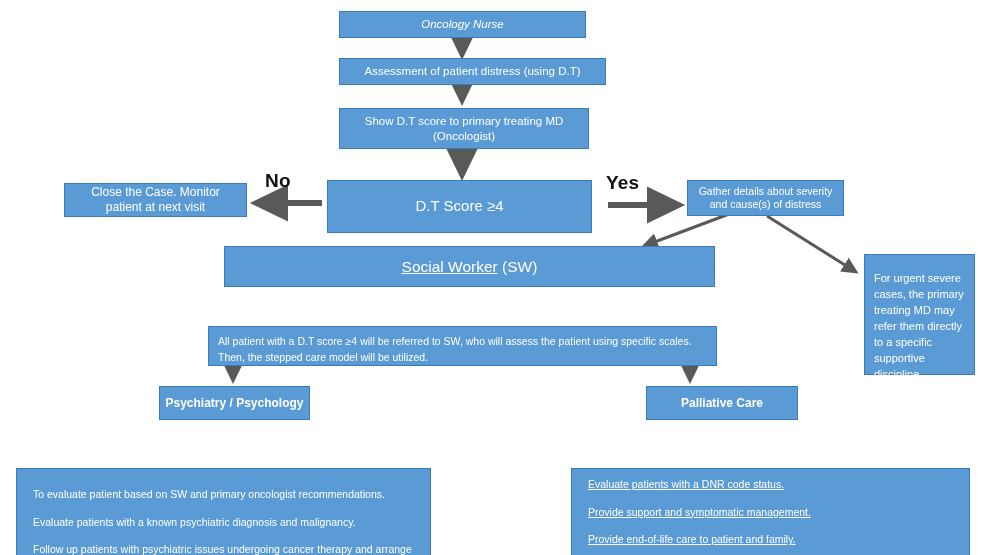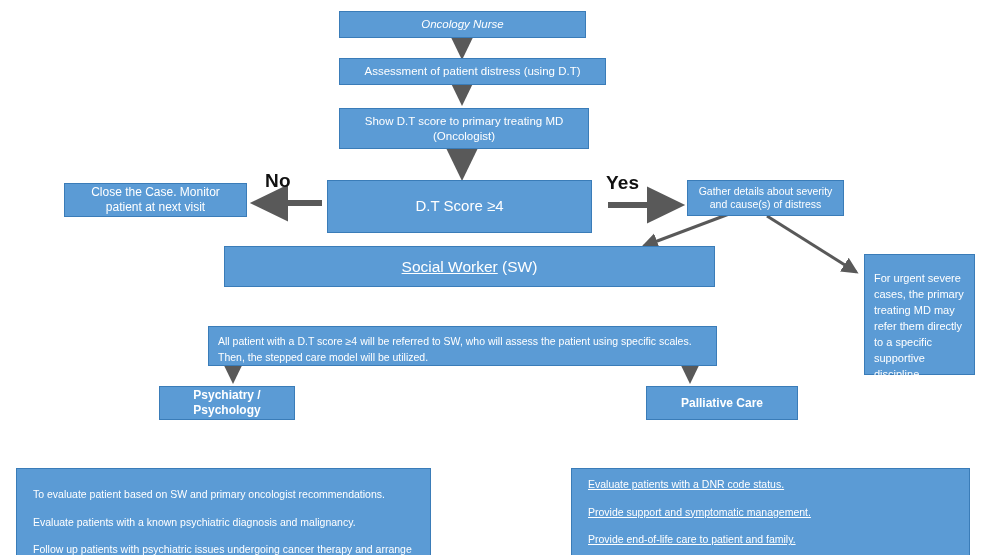--- a/index.html
+++ b/index.html
@@ -120,21 +120,21 @@
 and cause(s) of distress</div>
 
   <div class="node para" style="left:864px; top:222px; width:111px; height:121px; font-size:11px; padding:16px 9px 0 9px; line-height:1.45;">For urgent severe cases,  the primary treating MD may refer them directly to a specific supportive discipline.</div>
 
   <div class="node" style="left:224px; top:246px; width:491px; height:41px;">
     <span class="sw-title"><u>Social Worker</u><span> (SW)</span></span>
   </div>
 
   <div class="node para" style="left:208px; top:294px; width:509px; height:40px; font-size:10.5px; padding:6px 9px 0 9px; line-height:1.55;">All patient with a D.T score ≥4 will be referred to SW, who will assess the patient using specific scales. Then, the stepped care model will be utilized.</div>
 
-  <div class="node" style="left:159px; top:386px; width:136px; height:34px; font-size:12px; font-weight:bold;">Psychiatry / Psychology</div>
+  <div class="node" style="left:159px; top:386px; width:151px; height:34px; font-size:12px; font-weight:bold;">Psychiatry / Psychology</div>
 
   <div class="node" style="left:646px; top:386px; width:152px; height:34px; font-size:12px; font-weight:bold;">Palliative Care</div>
 
   <div class="node para" style="left:16px; top:436px; width:415px; height:132px; padding:18px 16px 0 16px;">
     <ul class="plist" style="font-size:10.5px; line-height:1.4;">
       <li>To evaluate patient based on SW and primary oncologist recommendations.</li>
       <li>Evaluate patients with a known psychiatric diagnosis and malignancy.</li>
       <li>Follow up patients with psychiatric issues undergoing cancer therapy and arrange for necessary interventions</li>
     </ul>
   </div>

